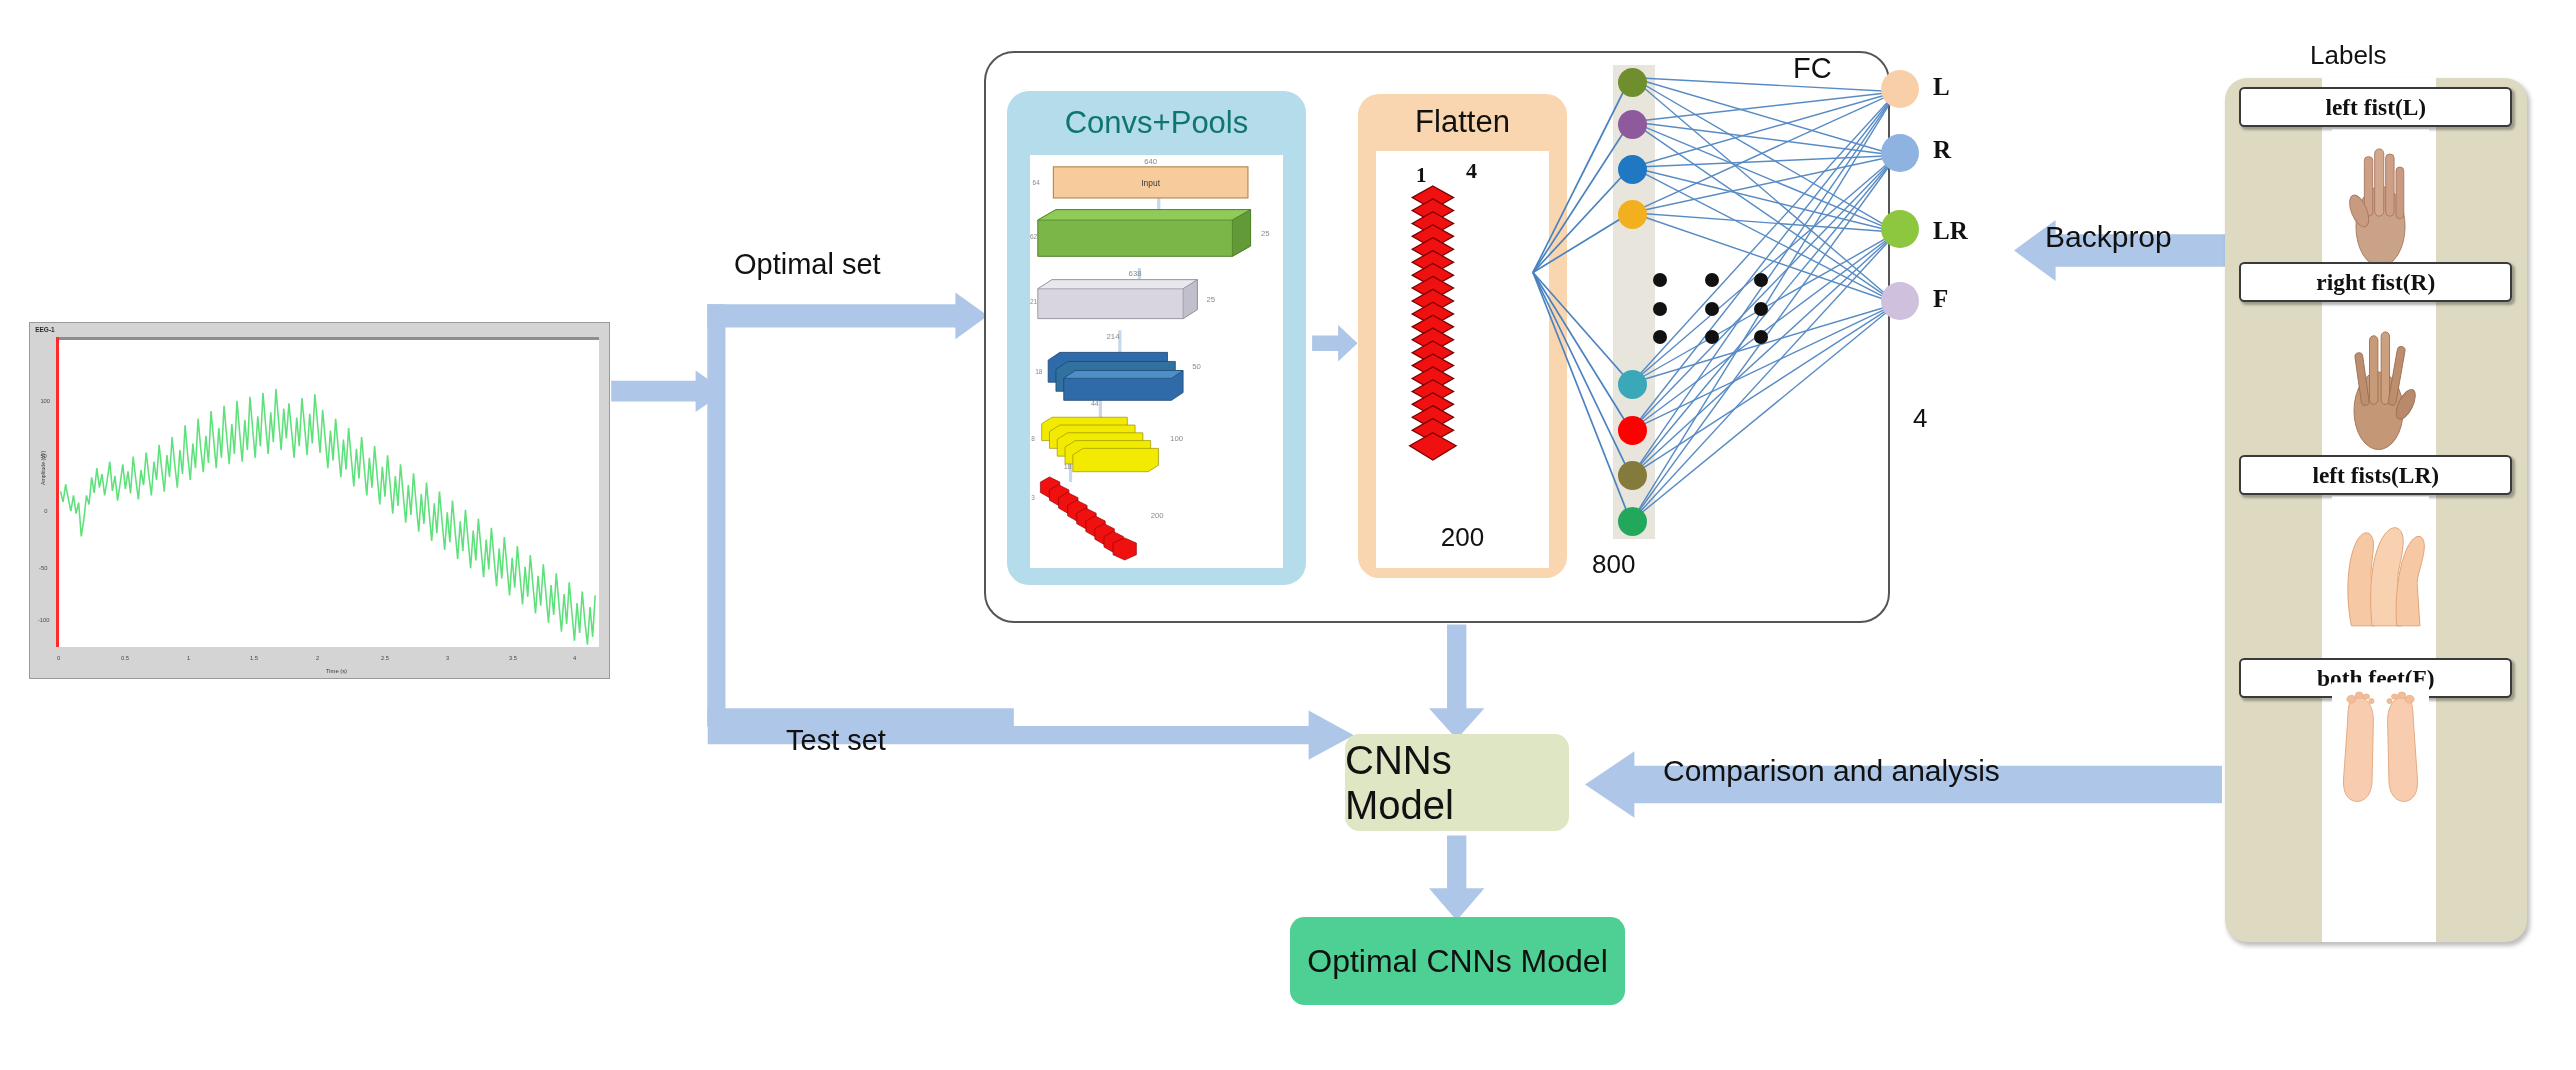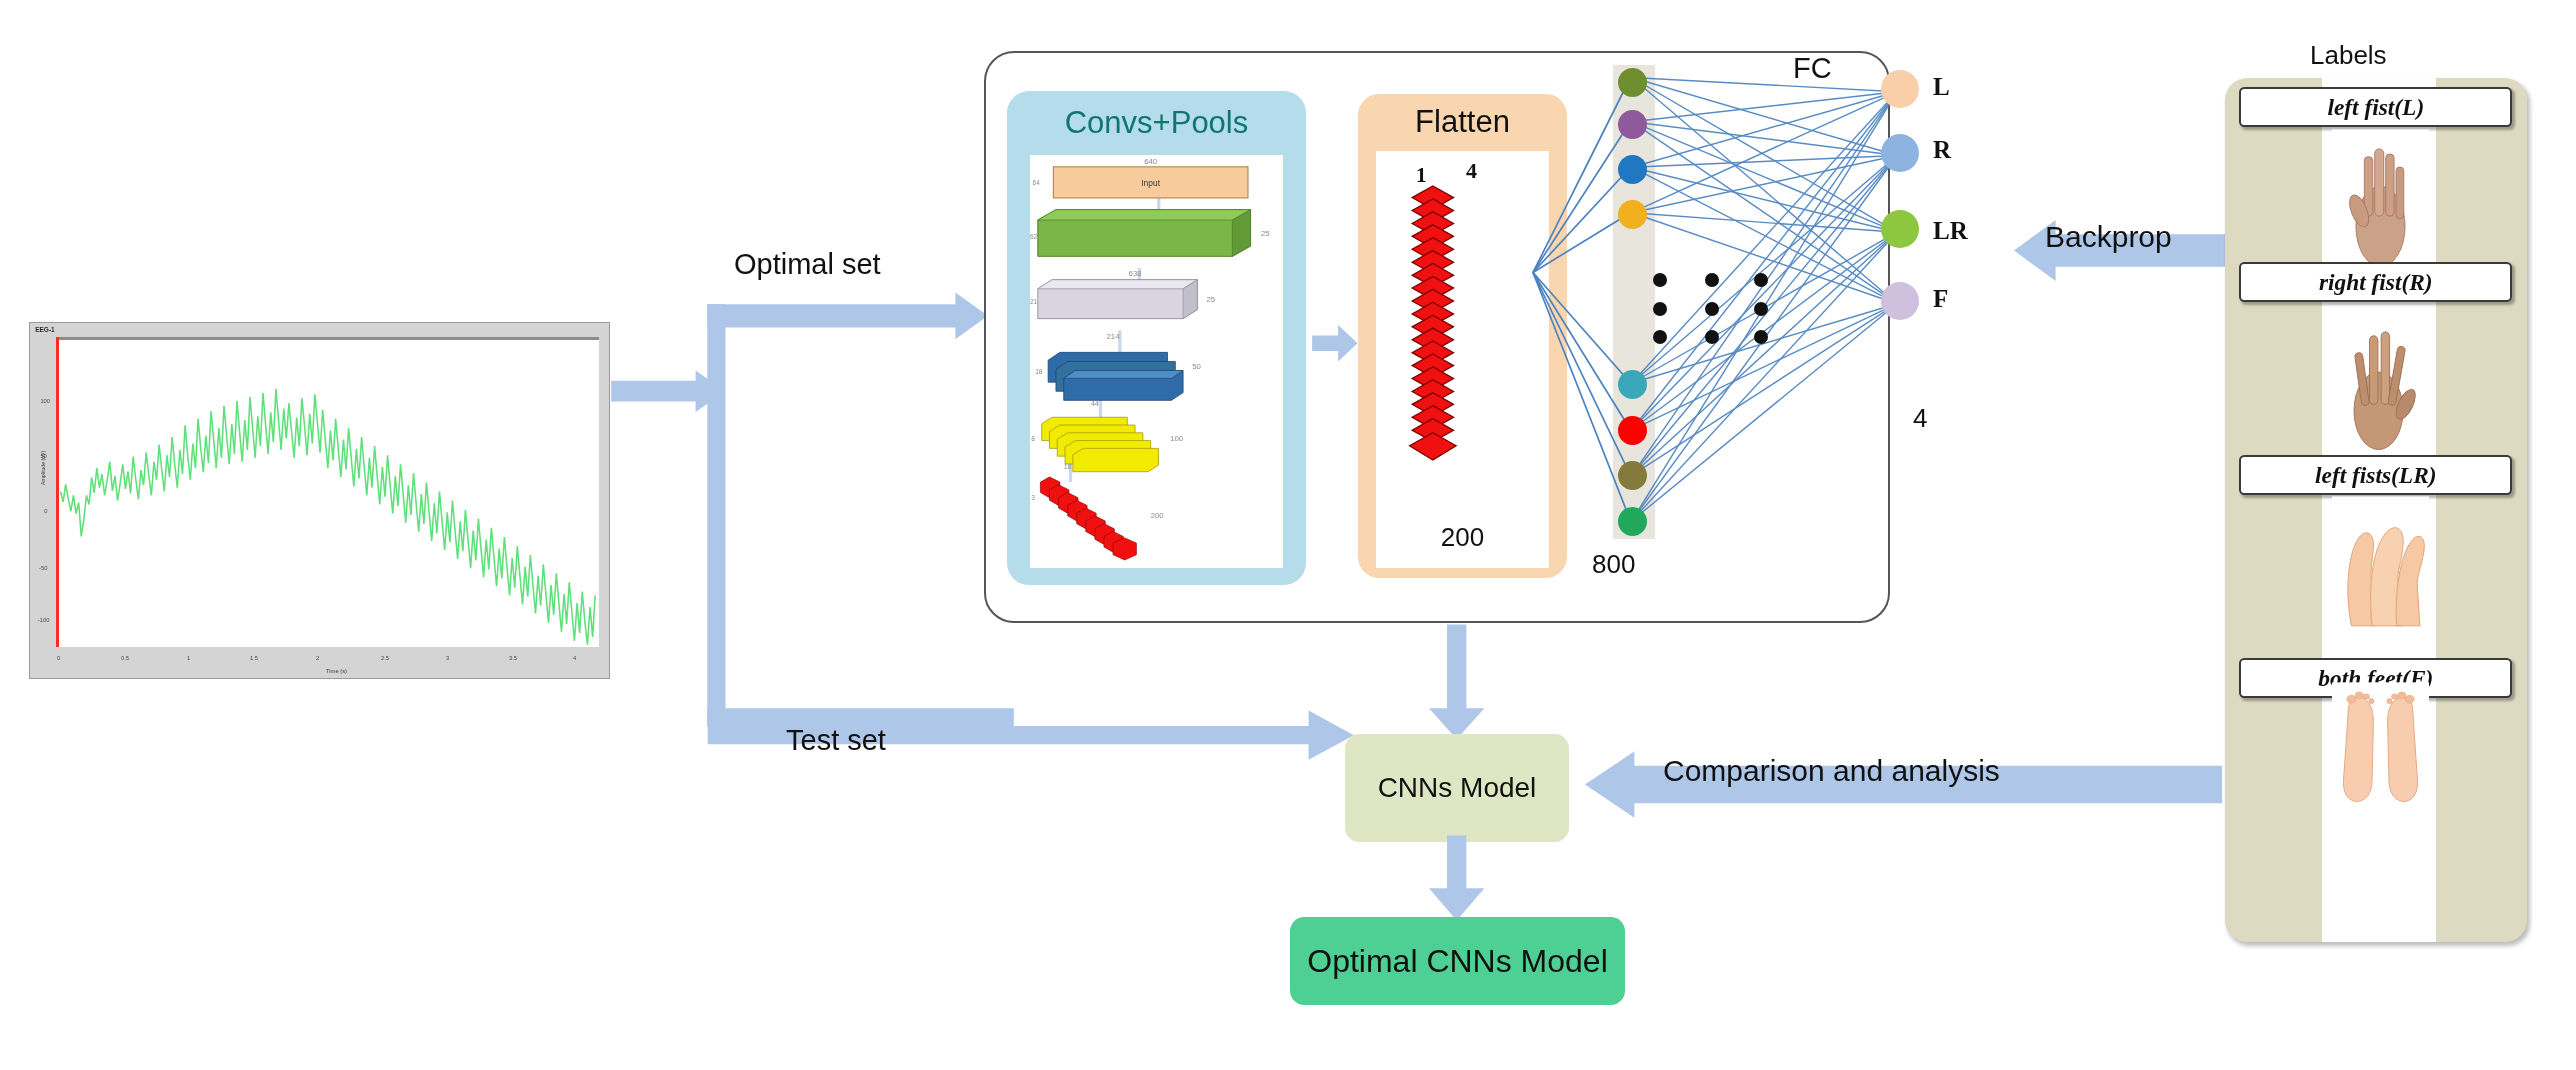--- a/index.html
+++ b/index.html
@@ -48,27 +48,27 @@
 
   .node { position:absolute; border-radius:50%; }
   .out-node { position:absolute; border-radius:50%; }
   .out-label { position:absolute; font-size:25px; color:#111; font-family:"Liberation Serif", serif; font-weight:bold; }
   .dots-col { position:absolute; width:14.3px; }
   .dot { width:14.3px; height:14.3px; border-radius:50%; background:#111; margin-bottom:14.3px; }
 
   
   .flow-box { position:absolute; border-radius:14.3px; display:flex; align-items:center;
               justify-content:center; color:#111; }
-  #cnns-model { left:1345px; top:734px; width:224px; height:108px; background:#dfe6c4; font-size:28px; }
+  #cnns-model { left:1345px; top:734px; width:224px; height:97px; background:#dfe6c4; font-size:40px; }
   #optimal-model { left:1290px; top:917px; width:335px; height:88px; background:#4ecf93; font-size:32px; }
 
   
   #labels-title { left:2310px; top:40px; font-size:26px; color:#111; }
   #labels-panel { left:2225px; top:78px; width:302px; height:864px;
-                  background:#dedac2; border-radius:22px; box-shadow:2.6px 3.2px 4.5px rgba(0,0,0,0.25);font-style:italic; }
+                  background:#dedac2; border-radius:22px; box-shadow:2.6px 3.2px 4.5px rgba(0,0,0,0.25); }
   #labels-strip { position:absolute; left:97px; top:0; width:114px; height:100%; background:#ffffff; }
   .label-chip { position:absolute; left:14.3px; width:273px; height:40px; background:#ffffff;
                 border:2.6px solid #3a3a3a; border-radius:5.2px; display:flex; align-items:center;
                 justify-content:center; font-family:"Liberation Serif", serif; font-weight:bold;
                 font-size:23.4px; color:#111; box-shadow:2.6px 2.6px 2.6px rgba(0,0,0,0.3); }
   .arrow-text { position:absolute; font-size:29px; color:#111; white-space:nowrap; }
 
   svg { overflow:visible; }
 </style>
 </head>

